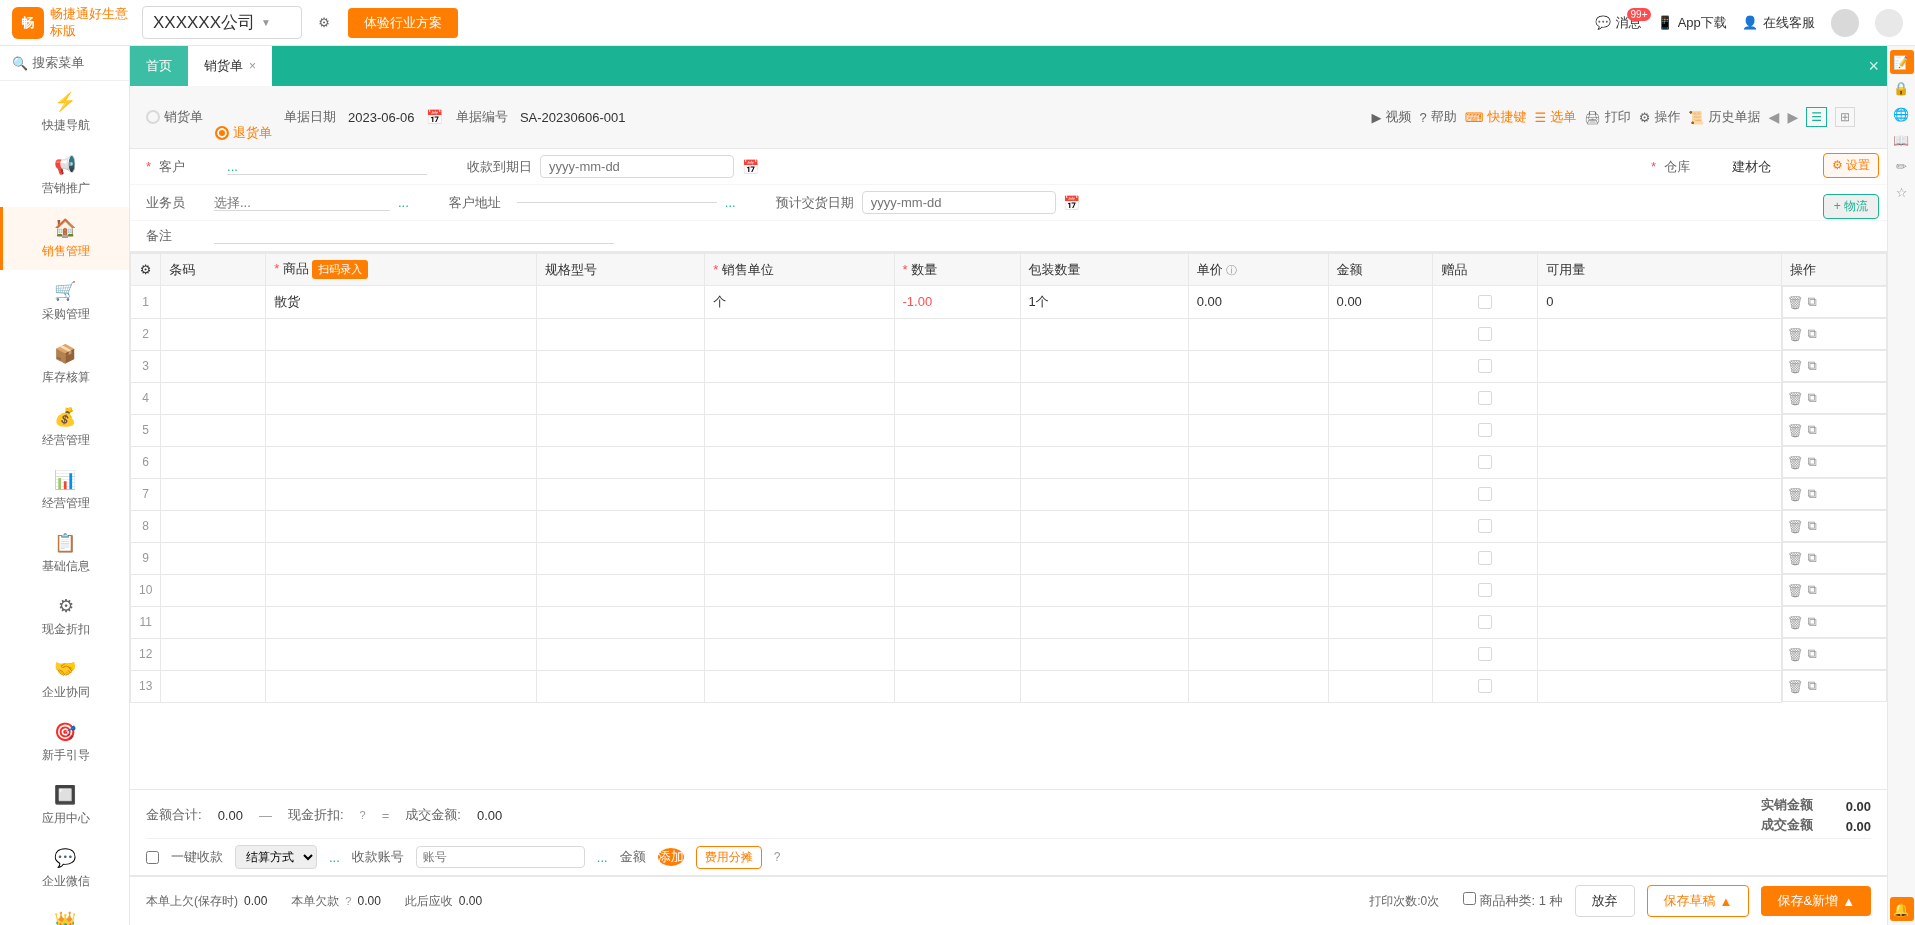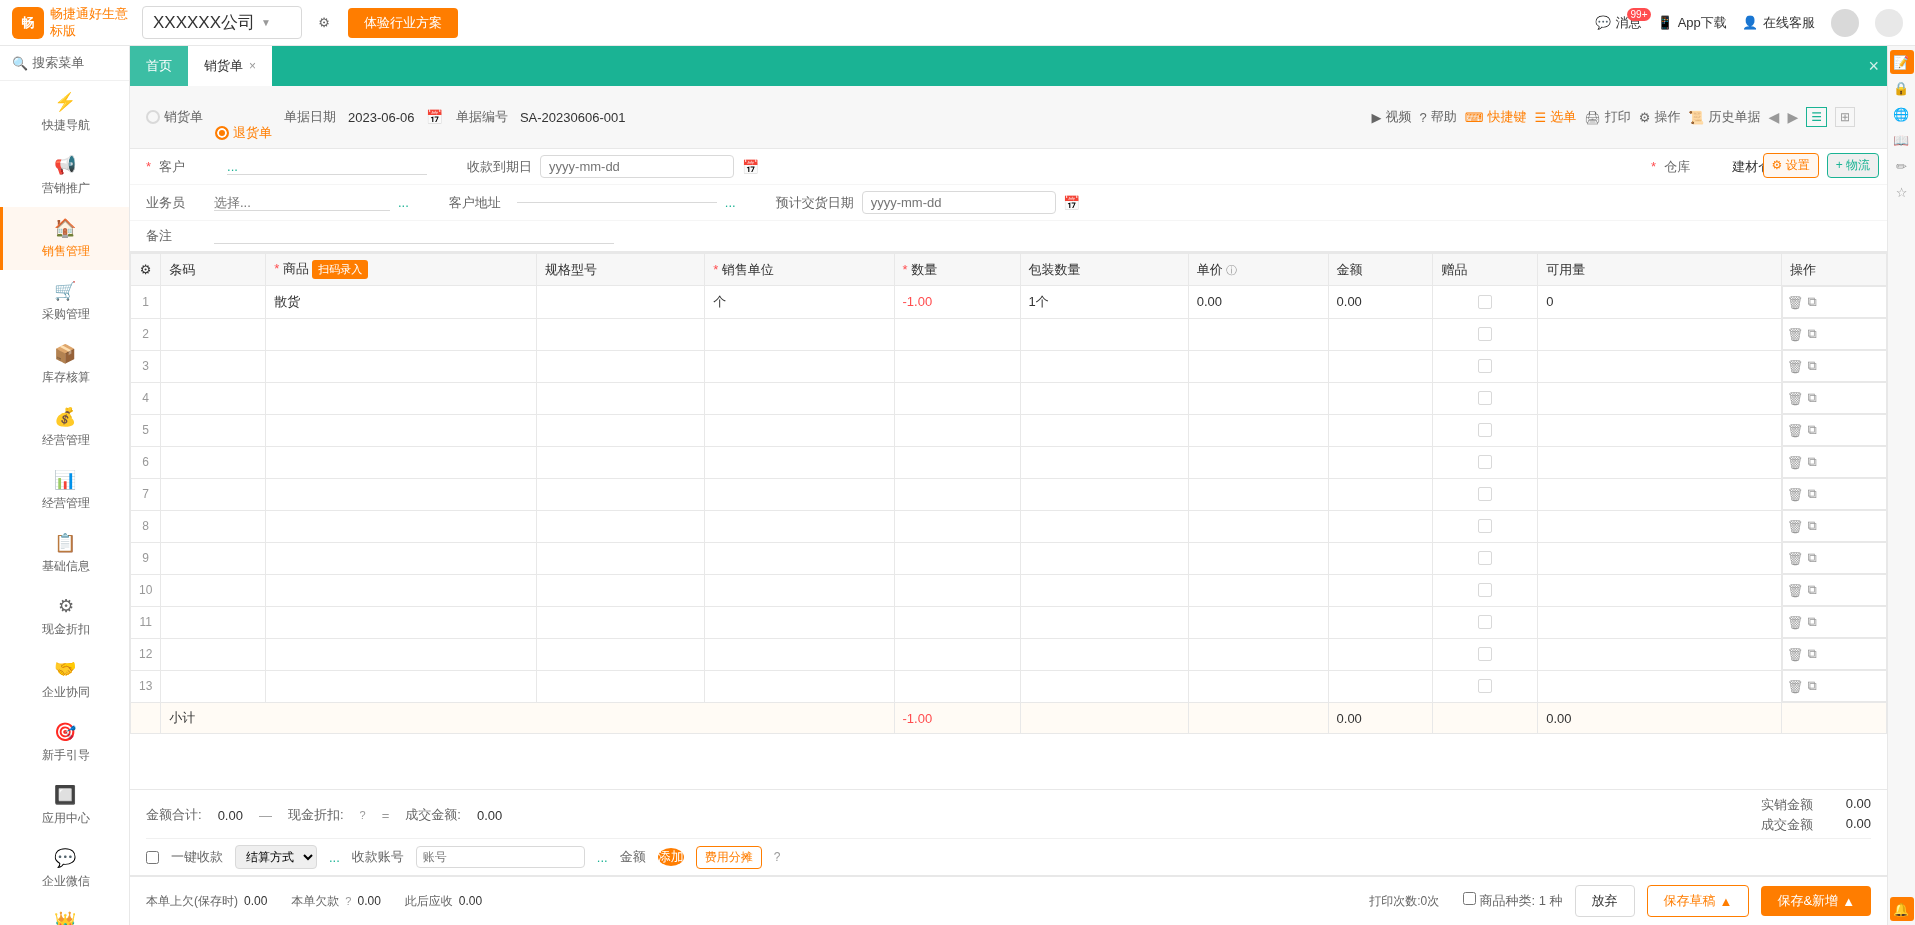--- a/index.html
+++ b/index.html
@@ -98,21 +98,21 @@
     .footer-bar { background: #fff; border-top: 2px solid #e8e8e8; padding: 8px 16px; display: flex; align-items: center; gap: 24px; flex-shrink: 0; }
     .footer-info { display: flex; align-items: center; gap: 6px; }
     .footer-label { color: #666; font-size: 12px; }
     .footer-value { color: #333; font-size: 12px; font-weight: 500; }
     .footer-actions { margin-left: auto; display: flex; align-items: center; gap: 12px; }
     .print-info { color: #666; font-size: 12px; }
     .goods-info { color: #666; font-size: 12px; padding-left: 12px; }
     .abandon-btn { border: 1px solid #d9d9d9; background: white; color: #333; border-radius: 4px; padding: 6px 16px; cursor: pointer; }
     .save-draft-btn { border: 1px solid #ff7d00; background: white; color: #ff7d00; border-radius: 4px; padding: 6px 16px; cursor: pointer; display: flex; align-items: center; gap: 4px; }
     .save-new-btn { background: #ff7d00; color: white; border: none; border-radius: 4px; padding: 6px 16px; cursor: pointer; display: flex; align-items: center; gap: 4px; }
-    .right-summary-row { display: flex; align-items: flex-start; gap: 8px; font-size: 12px; }
+    .right-summary-row { display: flex; align-items: flex-end; gap: 8px; font-size: 12px; font-weight: bold; }
     .right-summary-label { color: #666; }
     .right-summary-value { color: #333; min-width: 50px; text-align: right; }
 
     
     .right-panel { width: 28px; background: #f7f7f7; border-left: 1px solid #e8e8e8; display: flex; flex-direction: column; align-items: center; padding: 4px 0; gap: 2px; flex-shrink: 0; }
     .right-panel-icon { width: 24px; height: 24px; display: flex; align-items: center; justify-content: center; color: #999; cursor: pointer; font-size: 13px; border-radius: 3px; }
     .right-panel-icon.active { background: #ff7d00; color: white; }
     .info-icon { color: #999; font-size: 11px; cursor: pointer; }
 
     .top-right-btns { display: flex; gap: 8px; padding: 4px 16px 4px 0; margin-left: auto; }
@@ -306,21 +306,21 @@
           <span class="field-label">收款到期日</span>
           <input type="text" class="date-input" placeholder="yyyy-mm-dd" style="">
           <span class="date-picker-icon">📅</span>
         </div>
         <div class="form-group" style="margin-left:auto;">
           <span style="color:#ff4d4f;">*</span>
           <span class="field-label">仓库</span>
           <span class="field-value">建材仓</span>
           <span class="field-dots">...</span>
         </div>
-        <div style="position:absolute; right:0; top:0; display:flex; flex-direction:row; gap:8px; padding:4px 8px;">
+        <div style="position:absolute; right:0; top:0; display:flex; flex-direction:column; gap:16px; padding:4px 8px;">
           <button class="set-btn">⚙ 设置</button>
           <button class="logistics-btn">+ 物流</button>
         </div>
       </div>
 
       <div class="form-row">
         <div class="form-group">
           <span class="field-label">业务员</span>
           <input type="text" style="border-top: none; border-right: none; border-left: none; border-image: initial; border-bottom: 1px solid rgb(217, 217, 217); outline: none; min-width: 160px; color: rgb(153, 153, 153); font-size: 13px;" placeholder="选择...">
           <span class="field-dots">...</span>
@@ -659,33 +659,20 @@
                   <div class="cb"></div>
                 </div>
               </td>
             <td></td>
             <td style="display:flex; gap:4px; align-items:center; padding:6px 4px;">
               <span style="cursor:pointer; color:#999;">🗑</span>
               <span style="cursor:pointer; color:#999;">⧉</span>
             </td>
           </tr>
 
-          <tr class="subtotal-row">
-            <td></td>
-            <td colspan="4">
-              <span>小计</span>
-            </td>
-            <td><span class="qty-red">-1.00</span></td>
-            <td></td>
-            <td></td>
-            <td><span>0.00</span></td>
-            <td></td>
-            <td><span>0.00</span></td>
-            <td></td>
-          </tr>
         </tbody>
       </table>
     </div>
 
     <div class="bottom-summary">
       <div class="summary-row">
         <span class="summary-label">金额合计:</span>
         <span class="summary-value">0.00</span>
         <span class="summary-minus">—</span>
         <span class="summary-label">现金折扣:</span>

